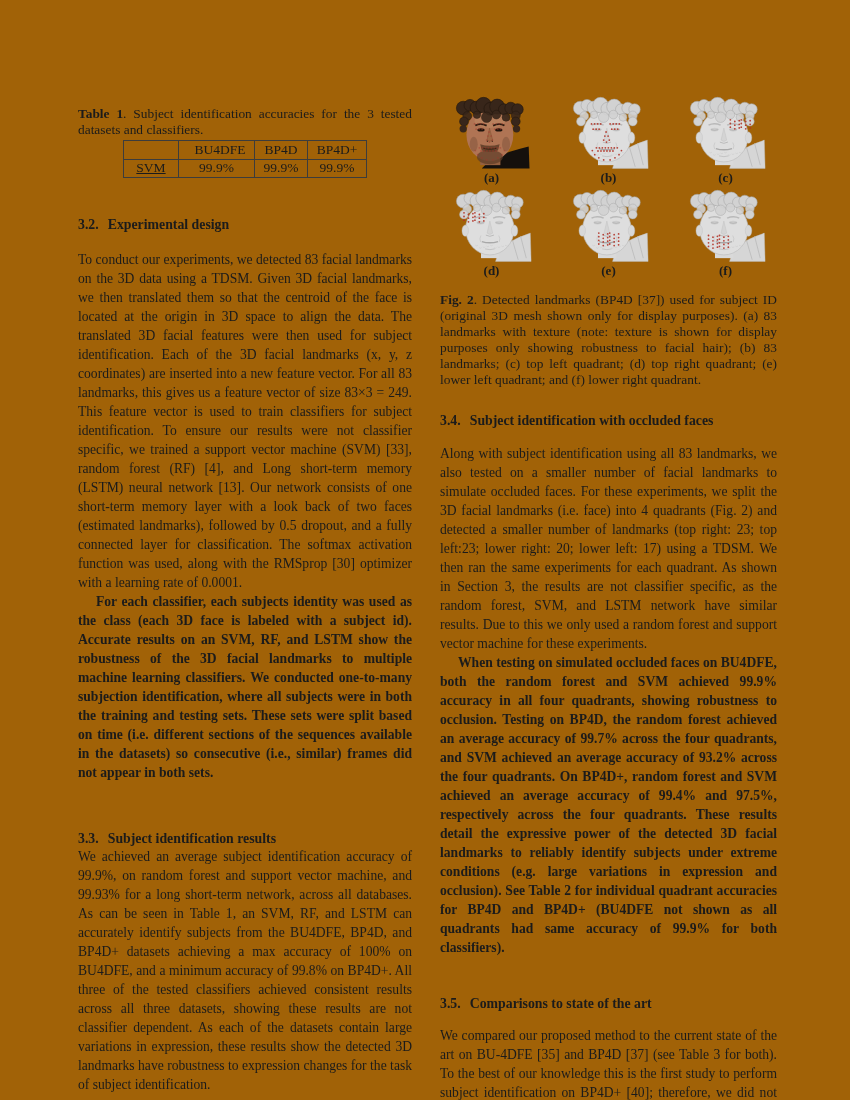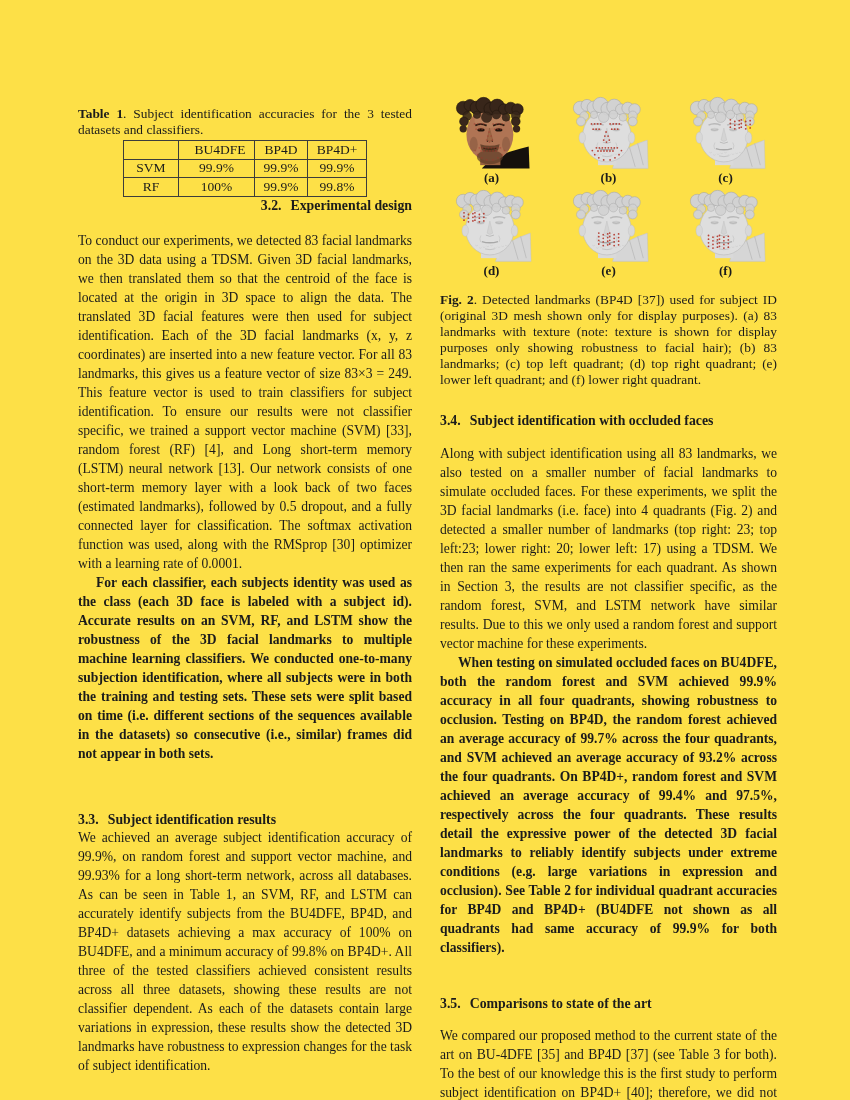--- a/index.html
+++ b/index.html
@@ -1,45 +1,45 @@
 <!DOCTYPE html>
 <html><head>
 <meta charset="utf-8">
 <style>
   html,body{margin:0;padding:0;background:#ffffff;}
   .page{
-    position:relative;width:850px;height:1100px;background:#fde047;overflow:hidden;
+    position:relative;width:850px;height:1100px;background:#a16207;overflow:hidden;
     font-family:"Liberation Serif","DejaVu Serif",serif;color:#1b1b1b;
   }
   .col{position:absolute;}
   .col-left{left:78px;top:106px;width:334px;}
   .col-right{left:440px;top:94px;width:337px;}
 
   .body-text{font-size:13.6px;line-height:19px;text-align:justify;margin:0;}
   .indent{text-indent:18px;font-weight:bold;}
 
   .sec-heading{font-size:13.8px;line-height:17px;font-weight:bold;margin:0;}
   .sec-heading .sec-num{margin-right:9px;}
 
   .tbl-cap,.fig-cap{font-size:13.4px;line-height:16.1px;text-align:justify;margin:0;}
   .cap-label{font-weight:bold;}
 
   table.t1{border-collapse:collapse;margin:2px auto 0 auto;font-size:13.5px;}
   table.t1 td{border:1px solid #3c3c3c;text-align:center;padding:0 5px;height:17.5px;line-height:16px;}
-  table.t1 td.c0{min-width:44px;}
+  table.t1 td.c0{min-width:44px;text-decoration:underline;}
   table.t1 td.c1{min-width:58px;padding-left:12px;}
   table.t1 td.c2{min-width:42px;}
   table.t1 td.c3{min-width:48px;}
 
   .fig-grid{display:grid;grid-template-columns:repeat(3,103px);justify-content:space-between;row-gap:3px;}
   .fig-panel{width:103px;}
   .fig-panel svg{display:block;width:103px;height:76px;}
   .fig-label{text-align:center;font-weight:bold;font-size:13px;line-height:13px;margin-top:1px;}
 
-  #h32{margin-bottom:17px;text-align:right;}
+  #h32{margin-top:38px;margin-bottom:17px;}
   #h33{margin-top:48px;}
   #h34{margin-top:23px;margin-bottom:15px;}
   #h35{margin-top:38px;margin-bottom:14px;}
   #fig-caption{margin-top:15px;}
 </style>
 </head>
 <body>
 
 <div class="page">
 
@@ -53,26 +53,20 @@
           <td class="c0"></td>
           <td class="c1">BU4DFE</td>
           <td class="c2">BP4D</td>
           <td class="c3">BP4D+</td>
         </tr>
         <tr>
           <td class="c0">SVM</td>
           <td>99.9%</td>
           <td>99.9%</td>
           <td>99.9%</td>
-        </tr>
-        <tr>
-          <td class="c0">RF</td>
-          <td>100%</td>
-          <td>99.9%</td>
-          <td>99.8%</td>
         </tr>
       </tbody>
     </table>
 
     <h3 class="sec-heading" id="h32"><span class="sec-num">3.2.</span><span>Experimental design</span></h3>
 
     <p class="body-text">To conduct our experiments, we detected 83 facial landmarks on the 3D data using a TDSM. Given 3D facial landmarks, we then translated them so that the centroid of the face is located at the origin in 3D space to align the data. The translated 3D facial features were then used for subject identification. Each of the 3D facial landmarks (x, y, z coordinates) are inserted into a new feature vector. For all 83 landmarks, this gives us a feature vector of size 83×3 = 249. This feature vector is used to train classifiers for subject identification. To ensure our results were not classifier specific, we trained a support vector machine (SVM) [33], random forest (RF) [4], and Long short-term memory (LSTM) neural network [13]. Our network consists of one short-term memory layer with a look back of two faces (estimated landmarks), followed by 0.5 dropout, and a fully connected layer for classification. The softmax activation function was used, along with the RMSprop [30] optimizer with a learning rate of 0.0001.</p>
     <p class="body-text indent">For each classifier, each subjects identity was used as the class (each 3D face is labeled with a subject id). Accurate results on an SVM, RF, and LSTM show the robustness of the 3D facial landmarks to multiple machine learning classifiers. We conducted one-to-many subjection identification, where all subjects were in both the training and testing sets. These sets were split based on time (i.e. different sections of the sequences available in the datasets) so consecutive (i.e., similar) frames did not appear in both sets.</p>
 
     <h3 class="sec-heading" id="h33"><span class="sec-num">3.3.</span><span>Subject identification results</span></h3>

